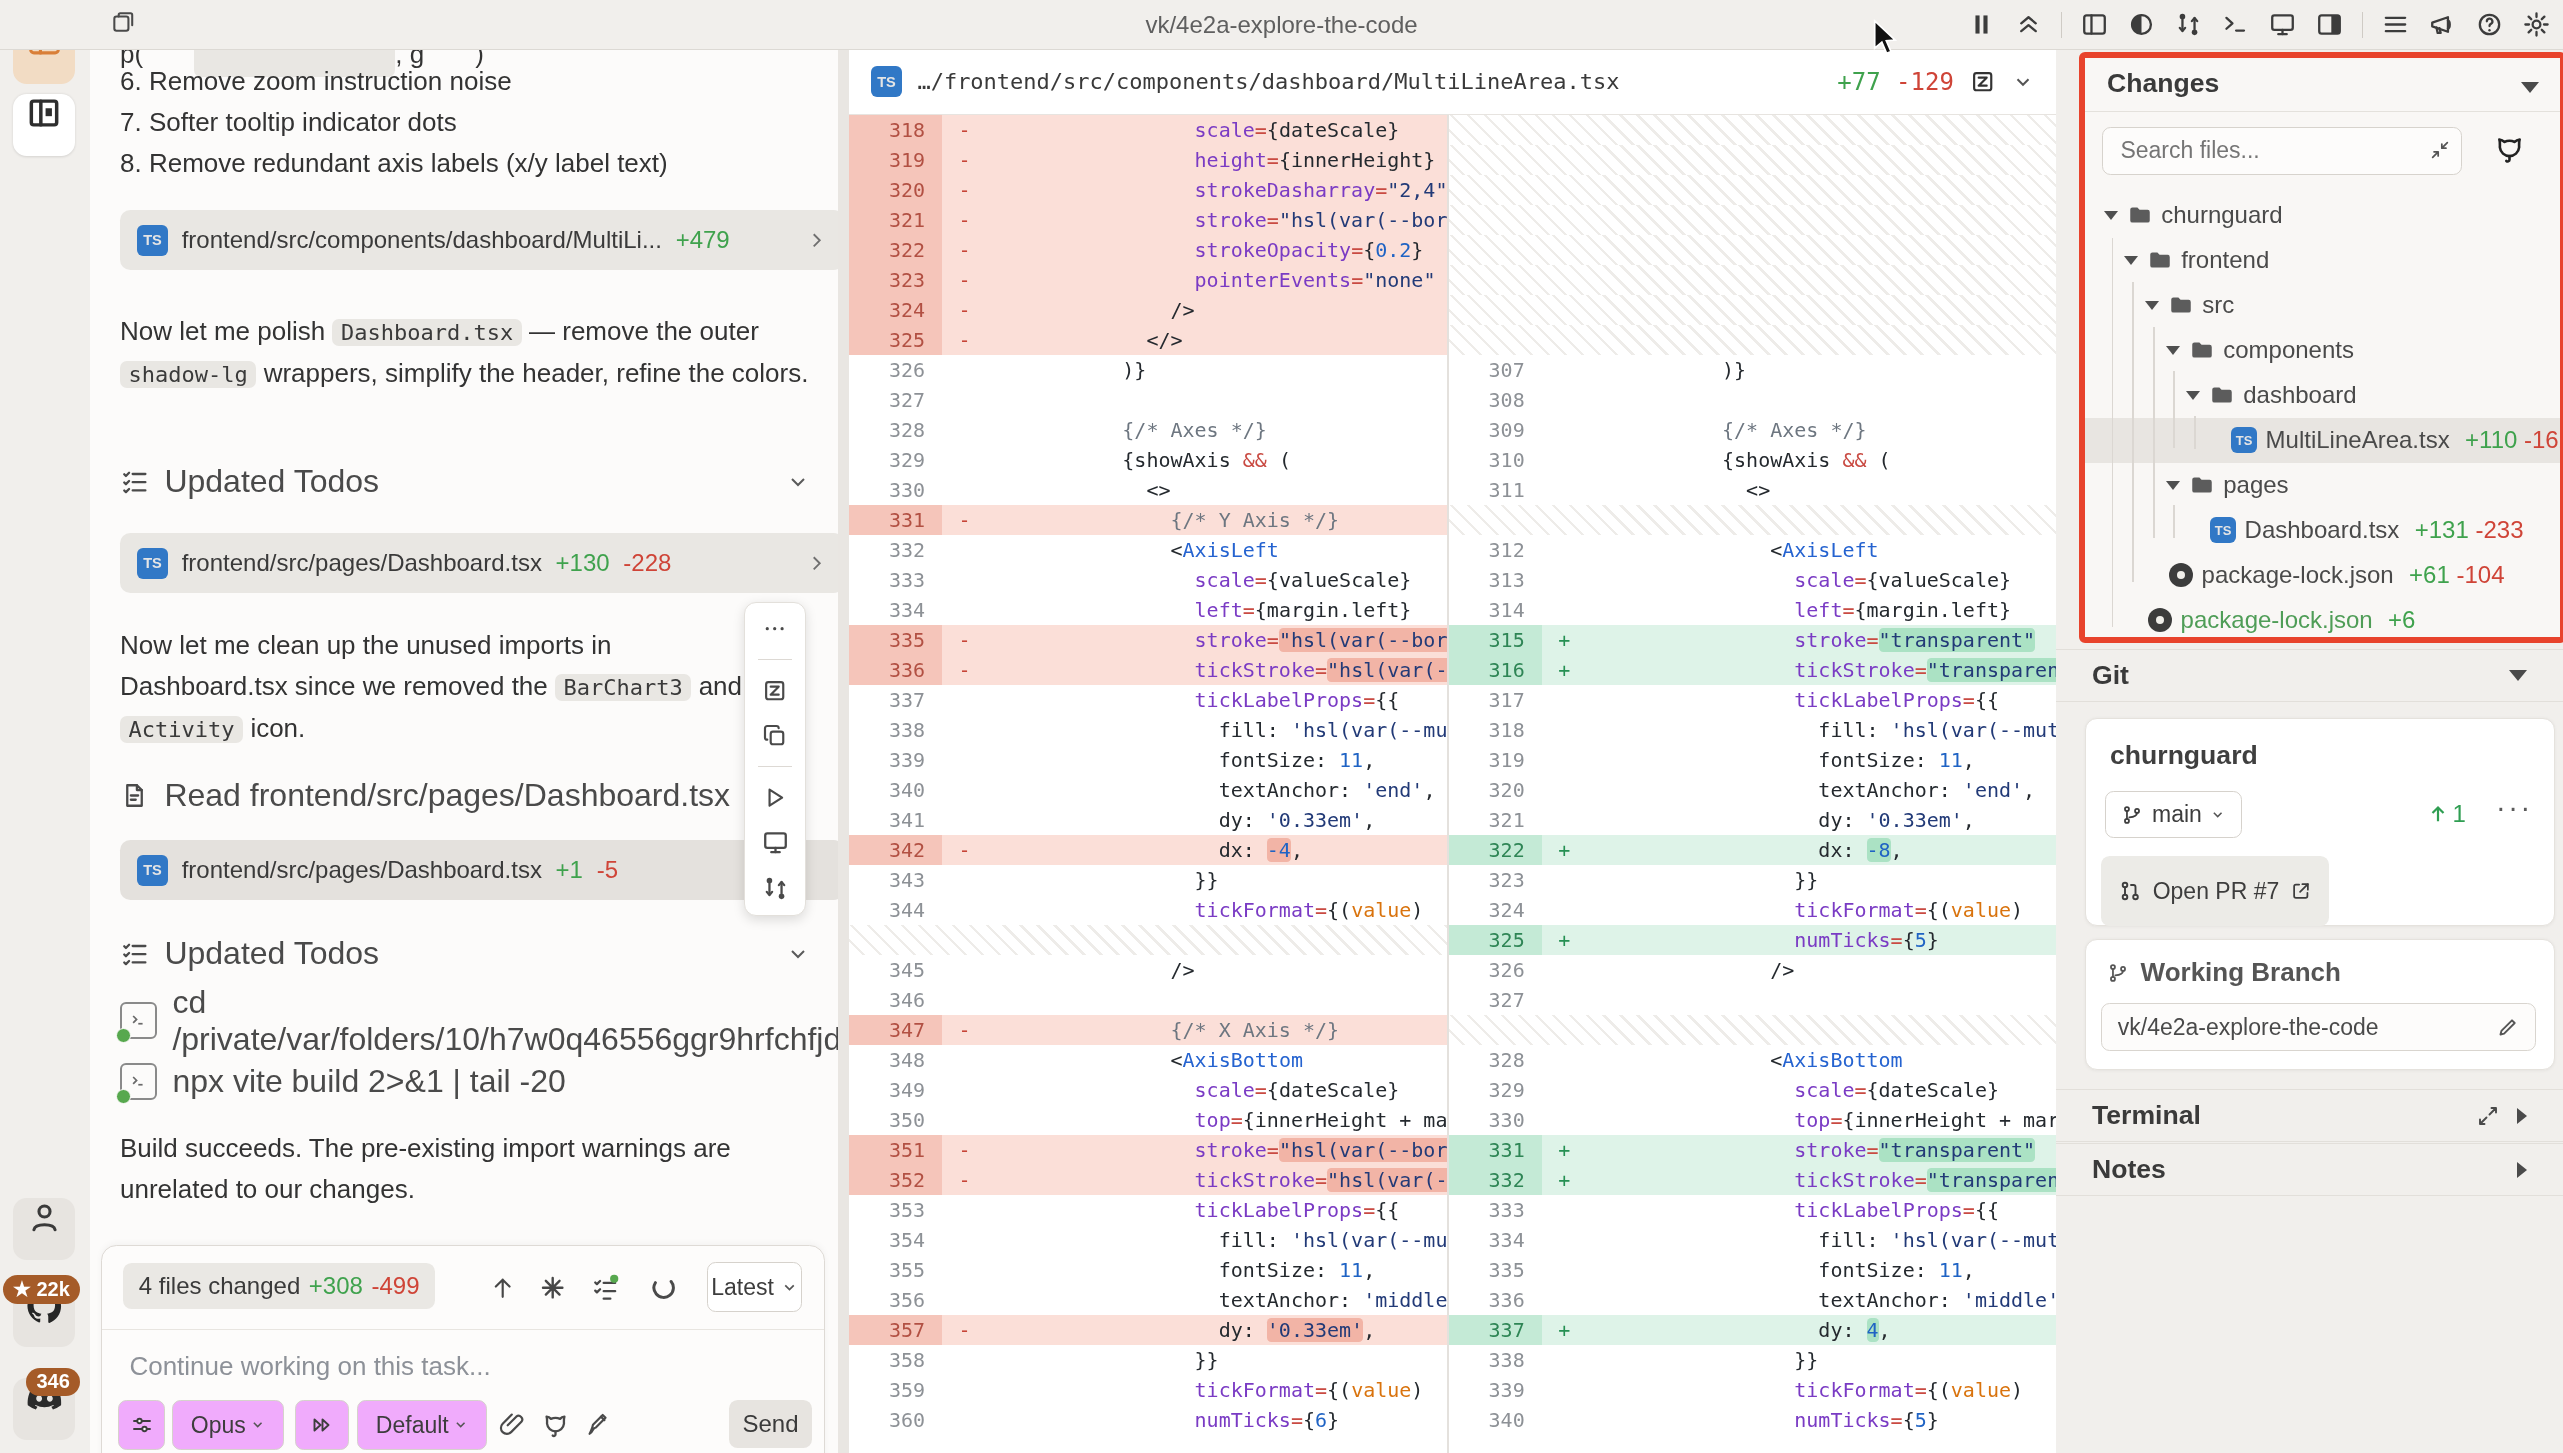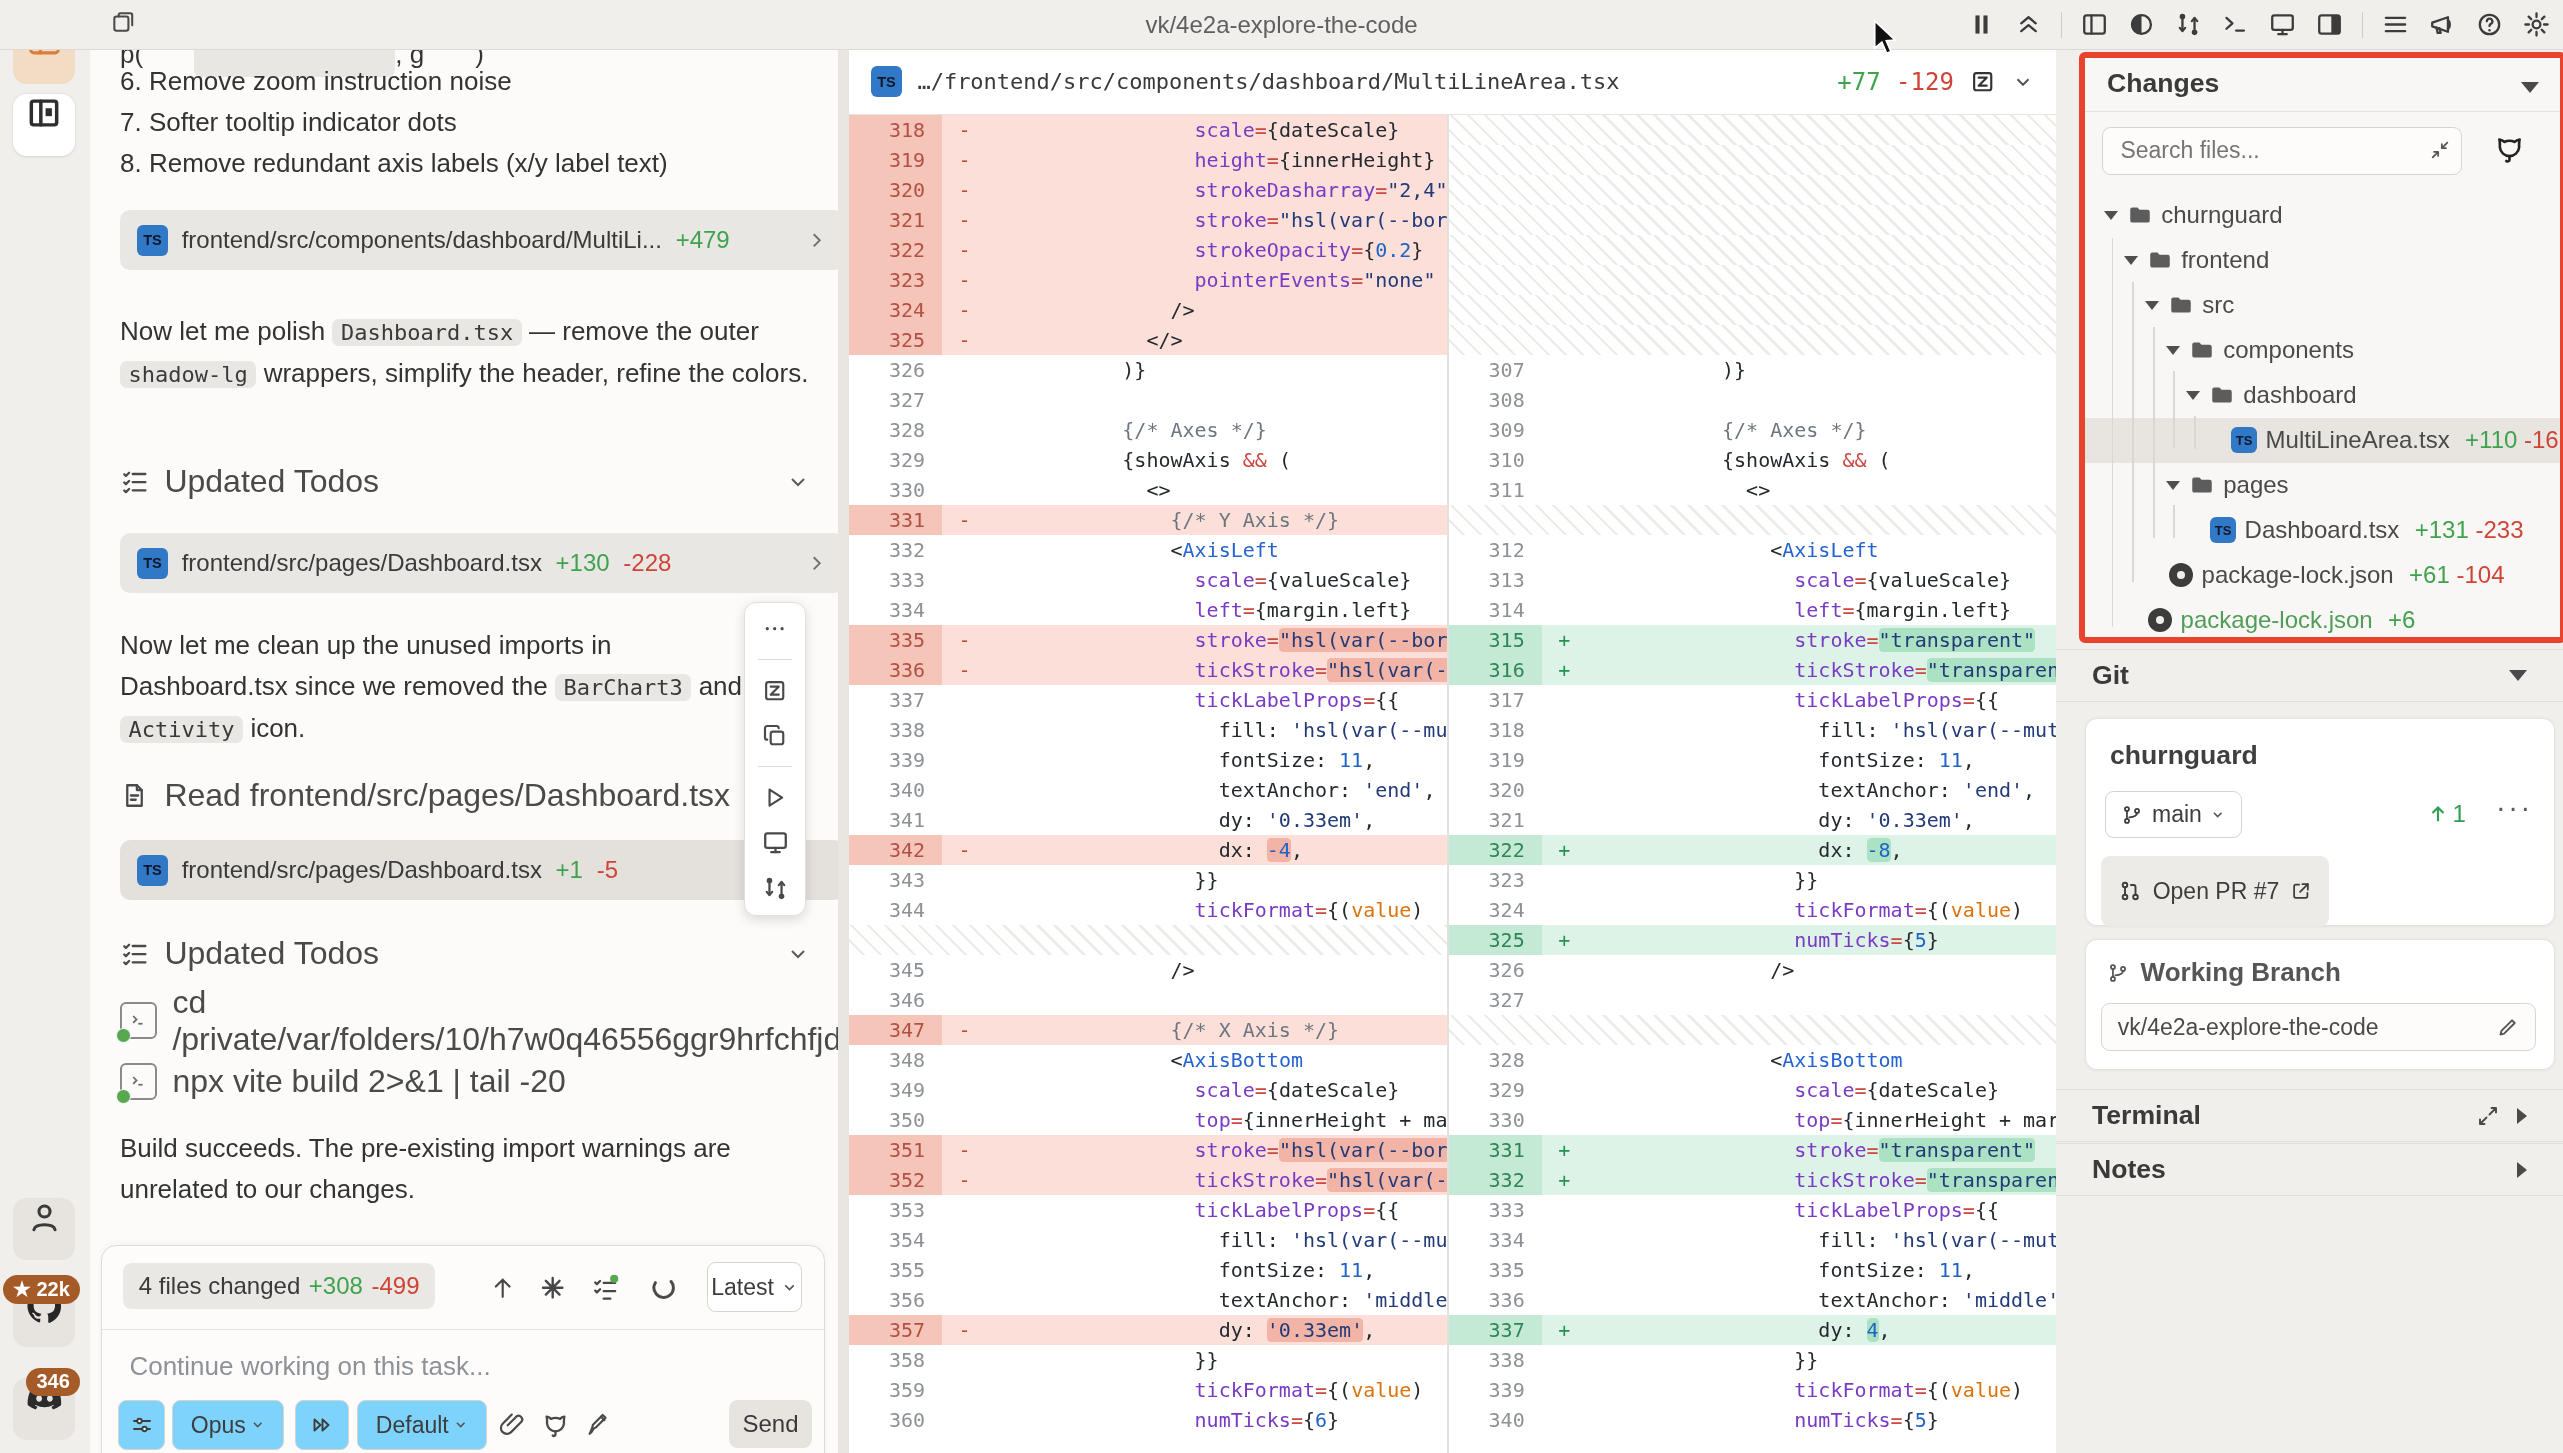--- a/index.html
+++ b/index.html
@@ -19,39 +19,39 @@
   .rail-btn.card{background:#ffffff;box-shadow:0 0.9px 2.6px rgba(0,0,0,.12)}
   .rail-btn.plain{background:#e7e4e0}
   .badge{position:absolute;right:-5.1px;top:-10.3px;background:#a55b28;color:#fff;font-size:20px;font-weight:bold;border-radius:856px;padding:2.6px 10.3px;white-space:nowrap;z-index:5}
   
   #chat{position:absolute;left:90px;top:49px;width:748px;height:1405px;background:#fcfbfa;overflow:hidden}
   .chat-el{position:absolute;left:30px;width:690px}
   .chat-text{font-size:26px;line-height:41px;color:#333}
   .ichip{font-family:"DejaVu Sans Mono",monospace;font-size:22px;background:#e9e7e3;border-radius:6.9px;padding:0.9px 8.6px;color:#3a3a3a;white-space:nowrap}
   .fchip{height:60px;background:#e9e7e3;border-radius:10.3px;display:flex;align-items:center;padding:0 17px;gap:13.7px;cursor:pointer}
   .fchip .fname{font-size:24px;color:#3a3a3a;white-space:nowrap;overflow:hidden}
-  .ts-ico{width:31px;height:31px;border-radius:6px;background:#3178c6;color:#0f172a;font-weight:bold;font-size:14.6px;display:flex;align-items:center;justify-content:center;flex:none}
+  .ts-ico{width:31px;height:31px;border-radius:6px;background:#3178c6;color:#e5e5e5;font-weight:bold;font-size:14.6px;display:flex;align-items:center;justify-content:center;flex:none}
   .plus{color:#3fa24d;font-size:24px}
   .minus{color:#cf4437;font-size:24px}
   .chev{margin-left:auto;color:#6f6f6f}
   .row-ic{display:flex;align-items:center;gap:15.4px;height:41px;color:#4a4a4a;font-size:32px}
   .row-ic .right{margin-left:auto;color:#5a5a5a}
   .term-ico{position:relative;width:33px;height:33px;border:2.1px solid #8a8a8a;border-radius:6px;color:#6a6a6a;display:flex;align-items:center;justify-content:center;flex:none}
   .term-dot{position:absolute;left:-6px;bottom:-6px;width:13px;height:13px;border-radius:50%;background:#57a84e;border:1.7px solid #fcfbfa}
   
   #float-toolbar{position:absolute;left:654px;top:553px;width:60px;background:#fff;border:0.9px solid #e3e0db;border-radius:12px;box-shadow:0 3.4px 12px rgba(0,0,0,.13);display:flex;flex-direction:column;align-items:center;padding:12px 0;gap:17px;color:#4a4a4a;z-index:10}
   .hsep{width:34px;height:0.9px;background:#ddd9d4}
   
   #composer{position:absolute;left:11px;top:1196px;width:722px;height:257px;background:#fdfcfb;border:0.9px solid #dedad5;border-radius:15.4px 15.4px 0 0;box-shadow:0 -1.7px 6.9px rgba(0,0,0,.04)}
   #files-badge{position:absolute;left:21.4px;top:17px;height:46px;background:#eae8e4;border-radius:8.6px;display:flex;align-items:center;padding:0 15.4px;gap:8.6px;font-size:24px;color:#3a3a3a}
   .comp-ico{position:absolute;top:28px;color:#474747}
   #latest-btn{position:absolute;left:605px;top:16.3px;width:93px;height:48px;border:0.9px solid #d6d2cc;border-radius:8.6px;background:#fff;display:flex;align-items:center;justify-content:center;gap:6.9px;font-size:23px;color:#3d3d3d}
   #comp-div{position:absolute;left:0;top:83px;width:100%;height:0.9px;background:#e8e5e0}
   #placeholder{position:absolute;left:27.4px;top:105px;font-size:26px;color:#8d9198}
-  .pill-btn{position:absolute;top:154px;height:48px;border:0.9px solid #d6d2cc;border-radius:8.6px;background:#7dd3fc;display:flex;align-items:center;justify-content:center;gap:4px;font-size:23px;color:#3d3d3d}
+  .pill-btn{position:absolute;top:154px;height:48px;border:0.9px solid #d6d2cc;border-radius:8.6px;background:#f0abfc;display:flex;align-items:center;justify-content:center;gap:4px;font-size:23px;color:#3d3d3d}
   #send-btn{position:absolute;left:627px;top:154px;width:83px;height:48px;background:#e7e4e0;border-radius:8.6px;display:flex;align-items:center;justify-content:center;font-size:24px;color:#3a3a3a}
   .bare-ico{position:absolute;top:165px;color:#4a4a4a}
   
   #diff{position:absolute;left:849px;top:49px;width:1207px;height:1405px;background:#fff}
   #diff-head{height:65px;border-bottom:0.9px solid #e7e4e0;display:flex;align-items:center;padding:0 22px;gap:15.4px}
   #diff-path{font-family:"DejaVu Sans Mono",monospace;font-size:22px;color:#3a3a3a;flex:1;white-space:nowrap;overflow:hidden}
   #diff-body{display:flex;height:1339px;overflow:hidden}
   #dleft{width:598px;overflow:hidden}
   #dmid{width:1.7px;background:#e4e1dd}
   #dright{width:607px;overflow:hidden}

